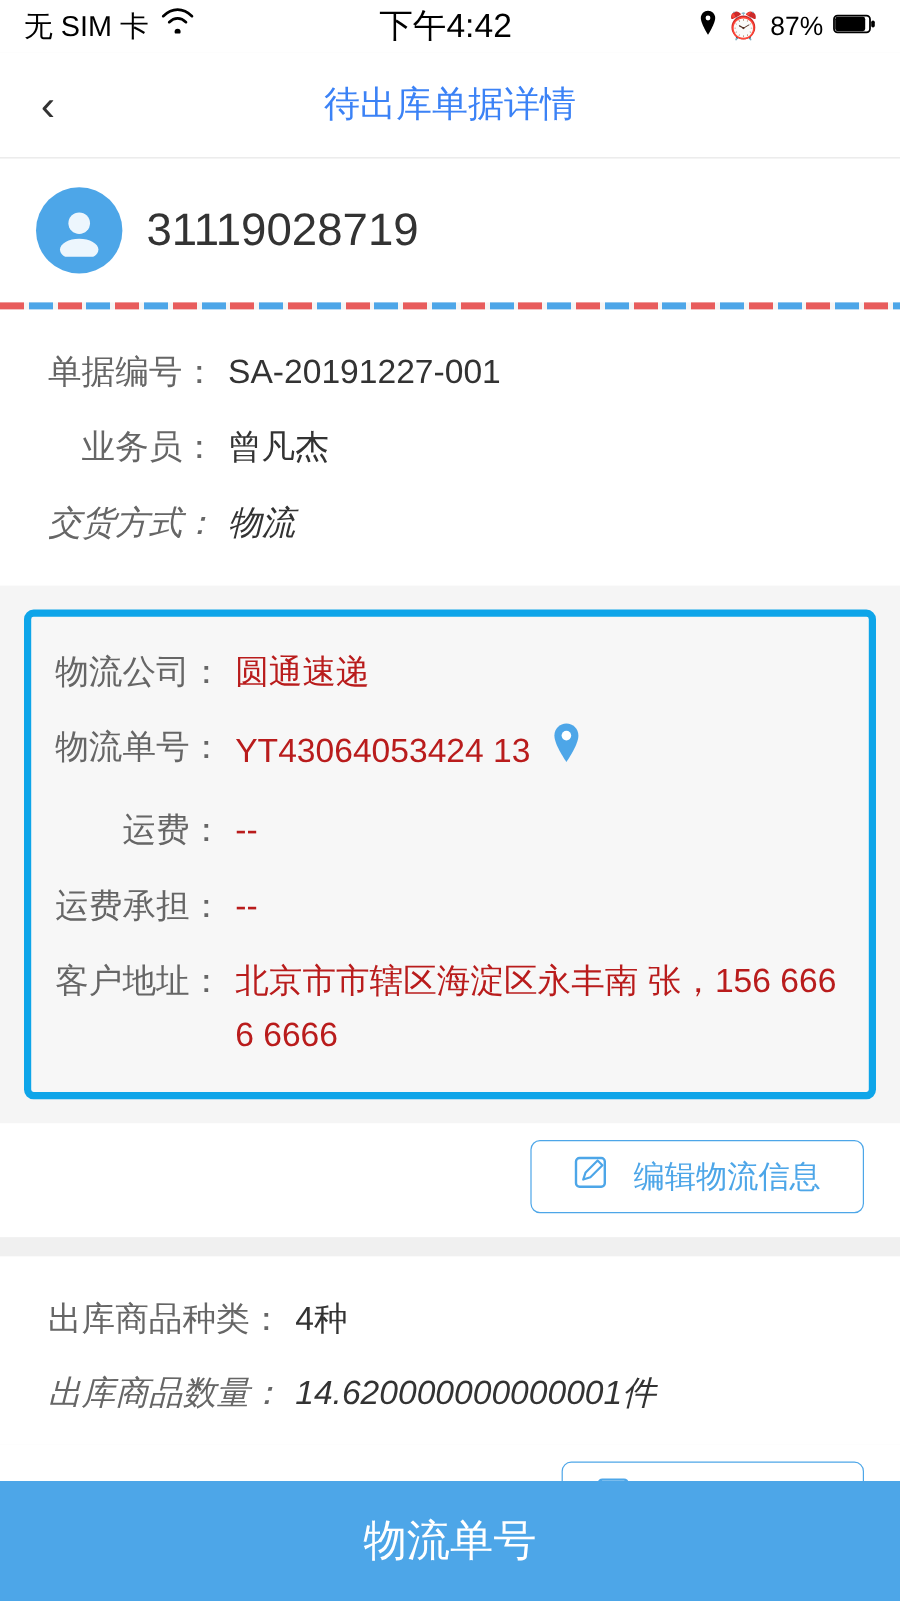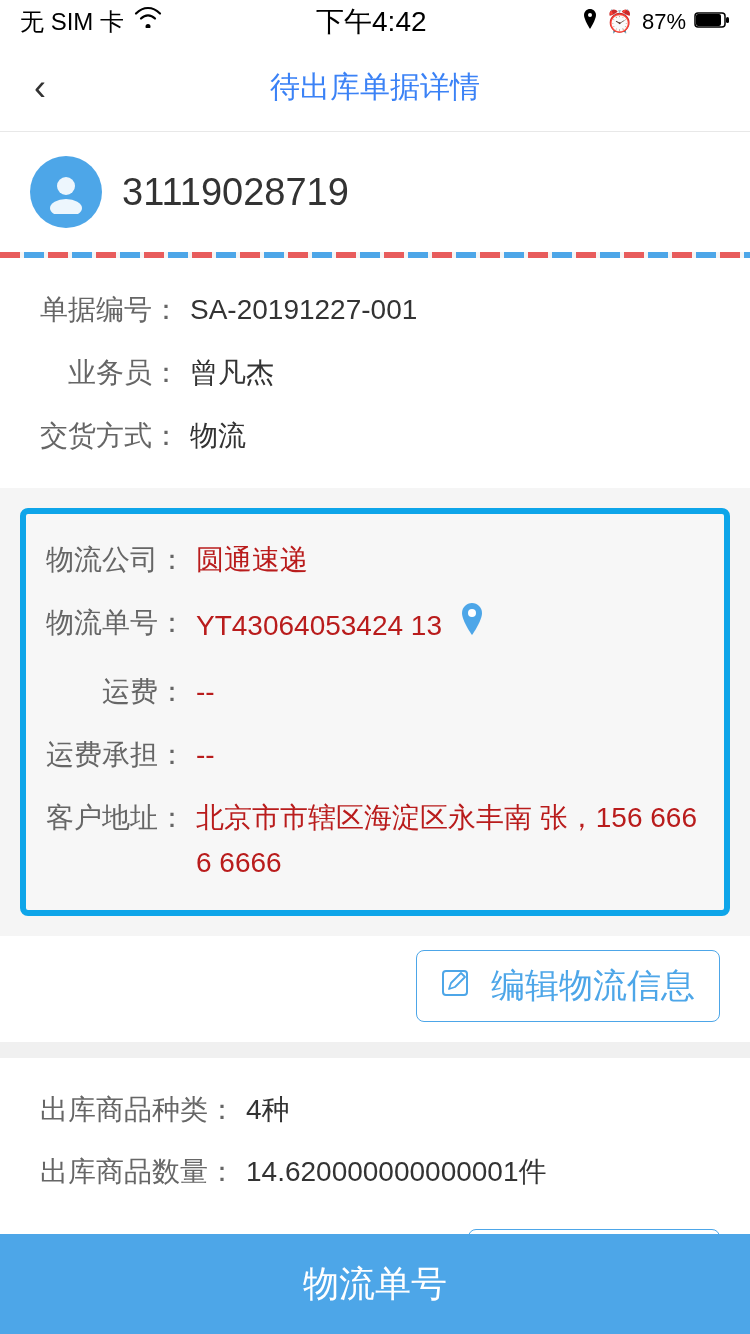--- a/index.html
+++ b/index.html
@@ -96,21 +96,21 @@
       background: #fff;
       padding: 30px 40px;
       margin-bottom: 20px;
     }
     .info-row {
       display: flex;
       align-items: flex-start;
       margin-bottom: 18px;
       line-height: 1.6;
     }
-    .info-row:last-child { margin-bottom: 0; }
+    .info-row:last-child { margin-bottom: 0; font-style: italic; }
     .info-label {
       color: #666;
       font-size: 28px;
       min-width: 140px;
       text-align: right;
       flex-shrink: 0;
     }
     .info-value {
       color: #333;
       font-size: 28px;
@@ -162,22 +162,22 @@
       display: flex;
       justify-content: flex-end;
       padding: 14px 30px 20px;
       background: #fff;
     }
     .edit-btn {
       border: 1px solid #4da6e8;
       color: #4da6e8;
       background: #fff;
       border-radius: 8px;
-      padding: 12px 24px;
-      font-size: 34px;
+      padding: 12px 35px;
+      font-size: 26px;
       display: flex;
       align-items: center;
       gap: 22px;
       cursor: pointer;
     }
 
     
     .section-separator {
       height: 16px;
       background: #f0f0f0;

